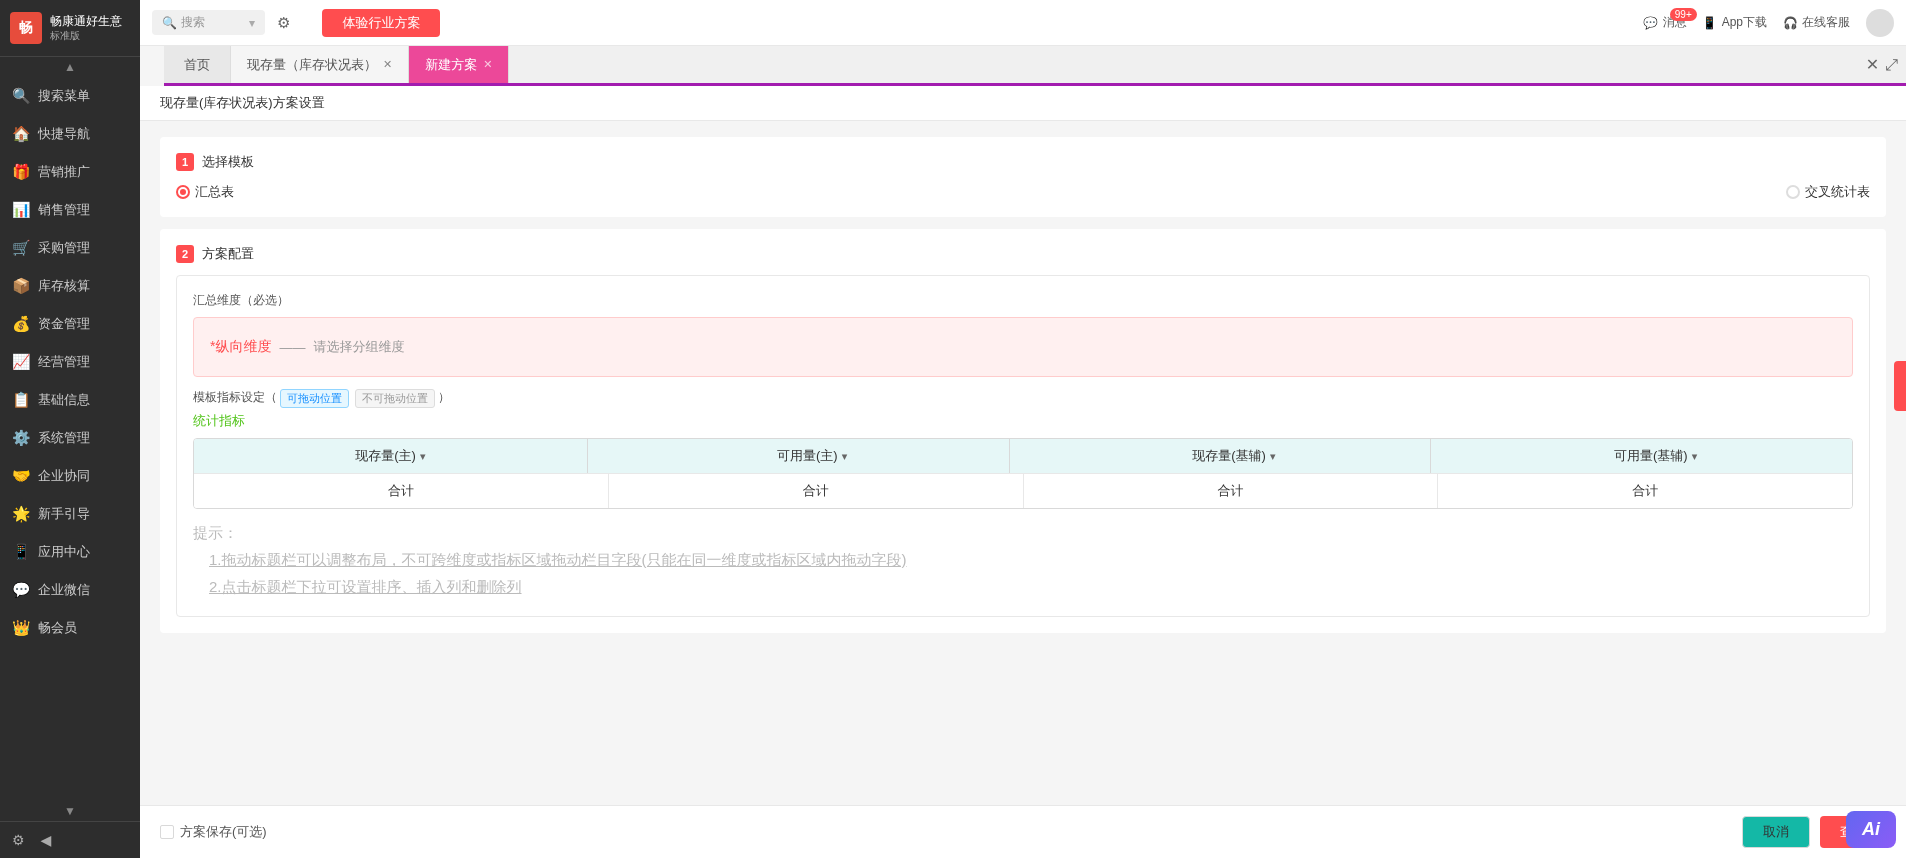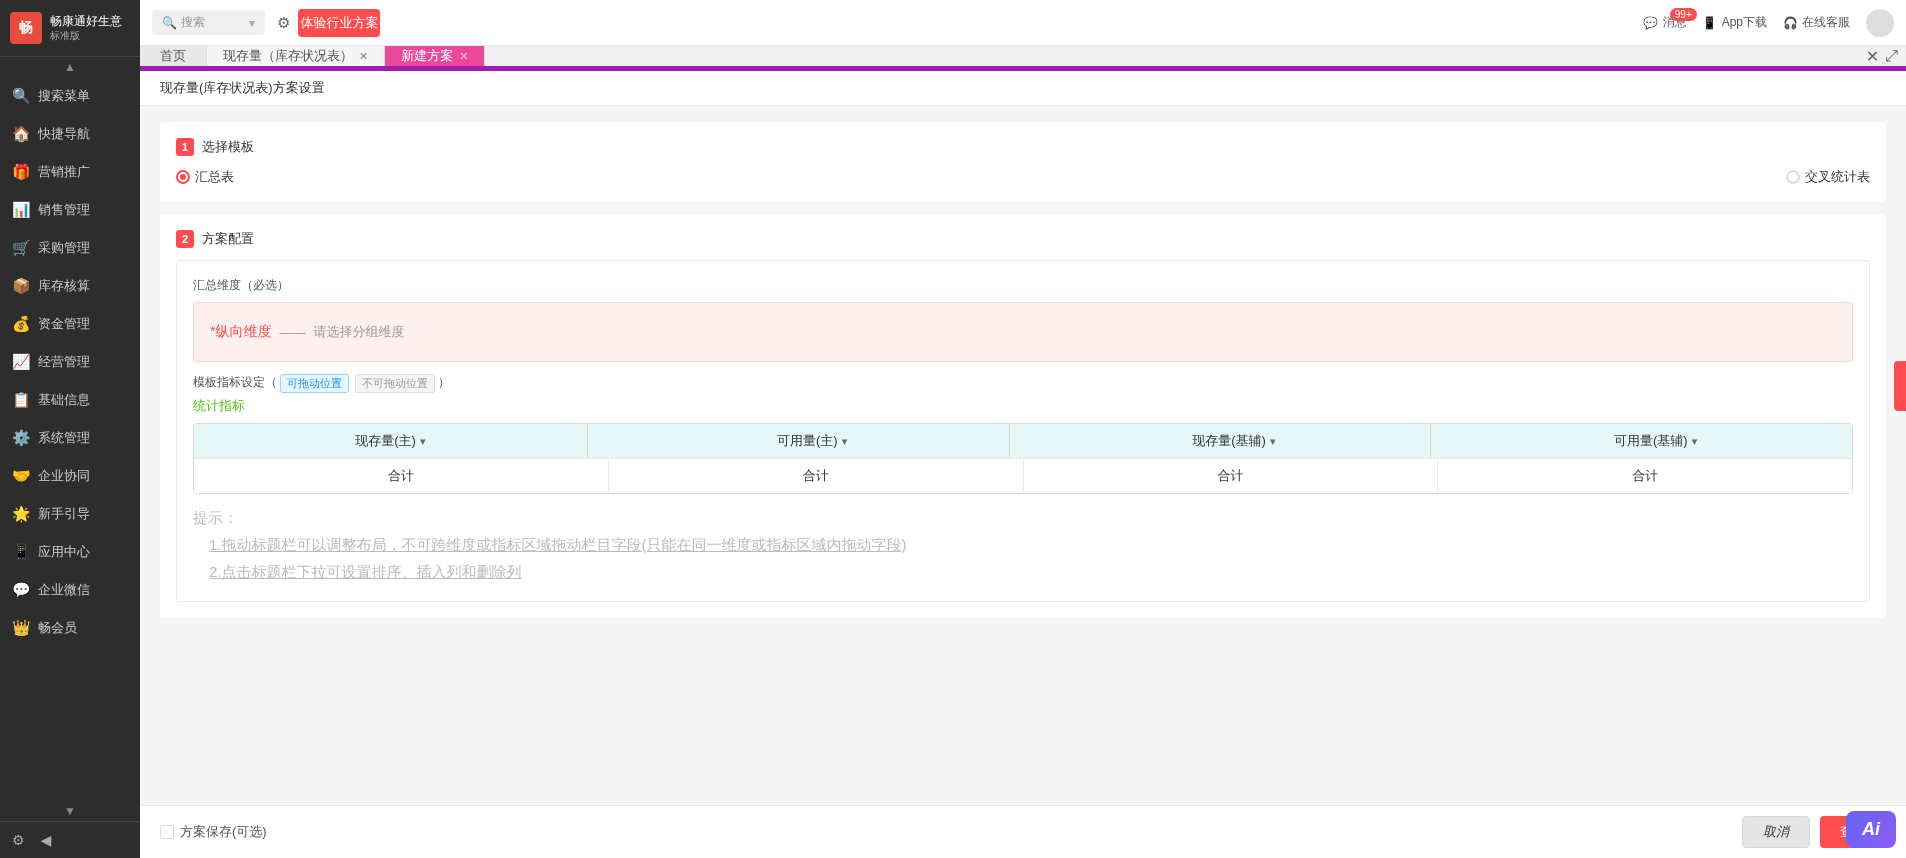--- a/index.html
+++ b/index.html
@@ -96,24 +96,24 @@
       padding: 4px 10px;
       color: #999;
       font-size: 12px;
     }
     .topbar-gear { color: #666; cursor: pointer; font-size: 15px; margin-left: 4px; }
     .topbar-btn {
       background: #ff4d4f;
       color: #fff;
       border: none;
       border-radius: 4px;
-      padding: 5px 2px;
-      cursor: pointer;
-      font-size: 13px;
-      margin-left: 0;
+      padding: 5px 20px;
+      cursor: pointer;
+      font-size: 13px;
+      margin-left: 24px;
     }
     .topbar-right {
       margin-left: auto;
       display: flex;
       align-items: center;
       gap: 16px;
       font-size: 12px;
       color: #555;
     }
     .topbar-badge {
@@ -138,23 +138,24 @@
       height: 28px;
       background: #ddd;
       border-radius: 50%;
     }
 
     
     .tabs {
       display: flex;
       align-items: center;
       background: #f0f0f0;
-      border-bottom: 5px solid #a21caf;
-      height: 25px;
+      border-bottom: 3px solid #a21caf;
+      height: 40px;
       flex-shrink: 0;
+      margin-left: 24px;
     }
     .tab {
       padding: 0 16px;
       height: 100%;
       display: flex;
       align-items: center;
       gap: 6px;
       cursor: pointer;
       font-size: 13px;
       color: #555;
@@ -399,28 +400,27 @@
       border-radius: 2px;
       background: #fff;
     }
 
     .footer-buttons {
       margin-left: auto;
       display: flex;
       gap: 10px;
     }
     .btn-cancel {
-      background: #e5e5e5;
+      background: #14b8a6;
       border: 1px solid #d9d9d9;
       border-radius: 4px;
       padding: 6px 20px;
       cursor: pointer;
       font-size: 13px;
       color: #333;
-      font-style: italic;
     }
     .btn-query {
       background: #ff4d4f;
       border: none;
       border-radius: 4px;
       padding: 6px 20px;
       cursor: pointer;
       font-size: 13px;
       color: #fff;
     }

